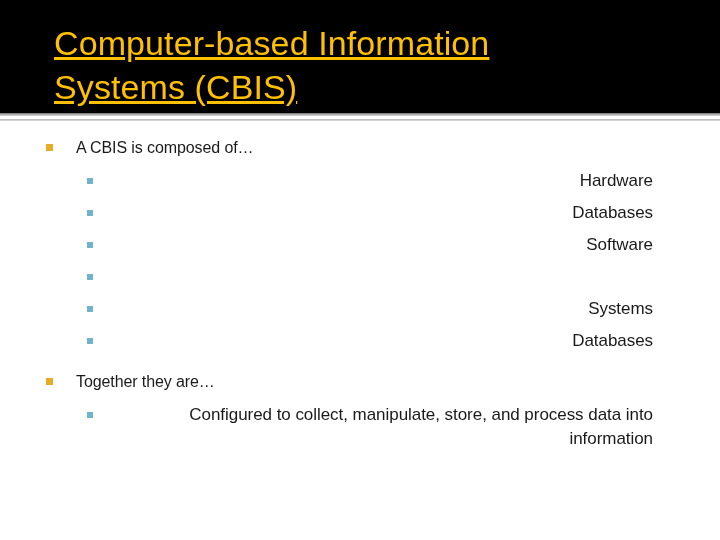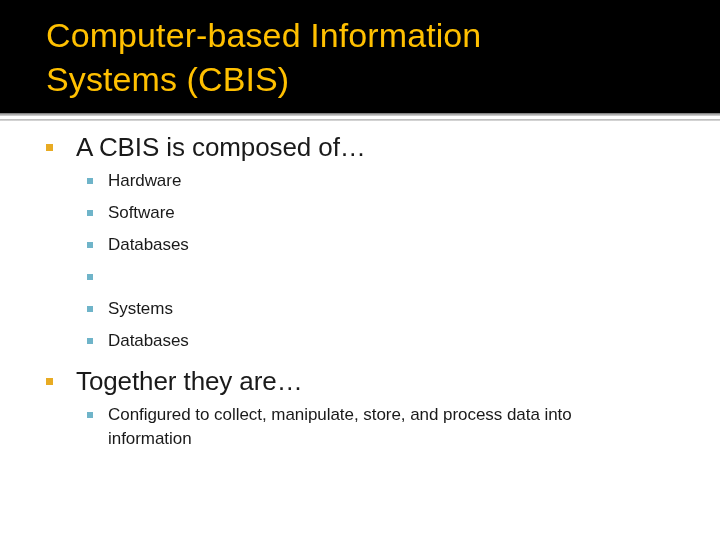--- a/index.html
+++ b/index.html
@@ -37,22 +37,23 @@
     position: absolute;
     left: 46px;
     top: 13px;
     width: 640px;
     color: #FFC000;
     font-family: "Liberation Sans", sans-serif;
     font-size: 34px;
     font-weight: normal;
     line-height: 44px;
     letter-spacing: 0.1px;
-    margin: 0;
+    margin: 8px;
     white-space: pre-line;
+    text-decoration: underline;
   }
 
   
   #divider-thick {
     position: absolute;
     left: 0;
     top: 113px;
     width: 720px;
     height: 3px;
     background: linear-gradient(to bottom, #6f6f6f 0%, #a9a9a9 45%, #d8d8d8 100%);
@@ -92,21 +93,21 @@
     position: absolute;
     left: 46px;
     top: 11px;
     width: 7px;
     height: 7px;
     background: #E8AB23;
   }
   .lvl1-text {
     display: block;
     font-family: "Liberation Sans", sans-serif;
-    font-size: 26px;
+    font-size: 16px;
     line-height: 29px;
     color: #1a1a1a;
     letter-spacing: -0.1px;
   }
 
   .lvl2-row {
     position: relative;
     padding-left: 108px;
     min-height: 24px;
     margin: 0 0 8px 0;
@@ -120,20 +121,21 @@
     background: #6FB4C9;
   }
   .lvl2-text {
     display: block;
     font-family: "Liberation Sans", sans-serif;
     font-size: 17px;
     line-height: 24px;
     color: #1a1a1a;
     letter-spacing: -0.05px;
     max-width: 545px;
+    text-align: right;
   }
 
   #section-together {
     margin-top: 14px;
   }
   #section-together .lvl2-row {
     margin-bottom: 0;
   }
 </style>
 </head>
@@ -159,26 +161,26 @@
         <span class="lvl1-text">A CBIS is composed of…</span>
       </div>
 
       <div class="lvl2-row">
         <span class="lvl2-bullet"></span>
         <span class="lvl2-text">Hardware</span>
       </div>
 
       <div class="lvl2-row">
         <span class="lvl2-bullet"></span>
+        <span class="lvl2-text">Databases</span>
+      </div>
+
+      <div class="lvl2-row">
+        <span class="lvl2-bullet"></span>
         <span class="lvl2-text">Software</span>
-      </div>
-
-      <div class="lvl2-row">
-        <span class="lvl2-bullet"></span>
-        <span class="lvl2-text">Databases</span>
       </div>
 
       <div class="lvl2-row">
         <span class="lvl2-bullet"></span>
       </div>
 
       <div class="lvl2-row">
         <span class="lvl2-bullet"></span>
         <span class="lvl2-text">Systems</span>
       </div>

